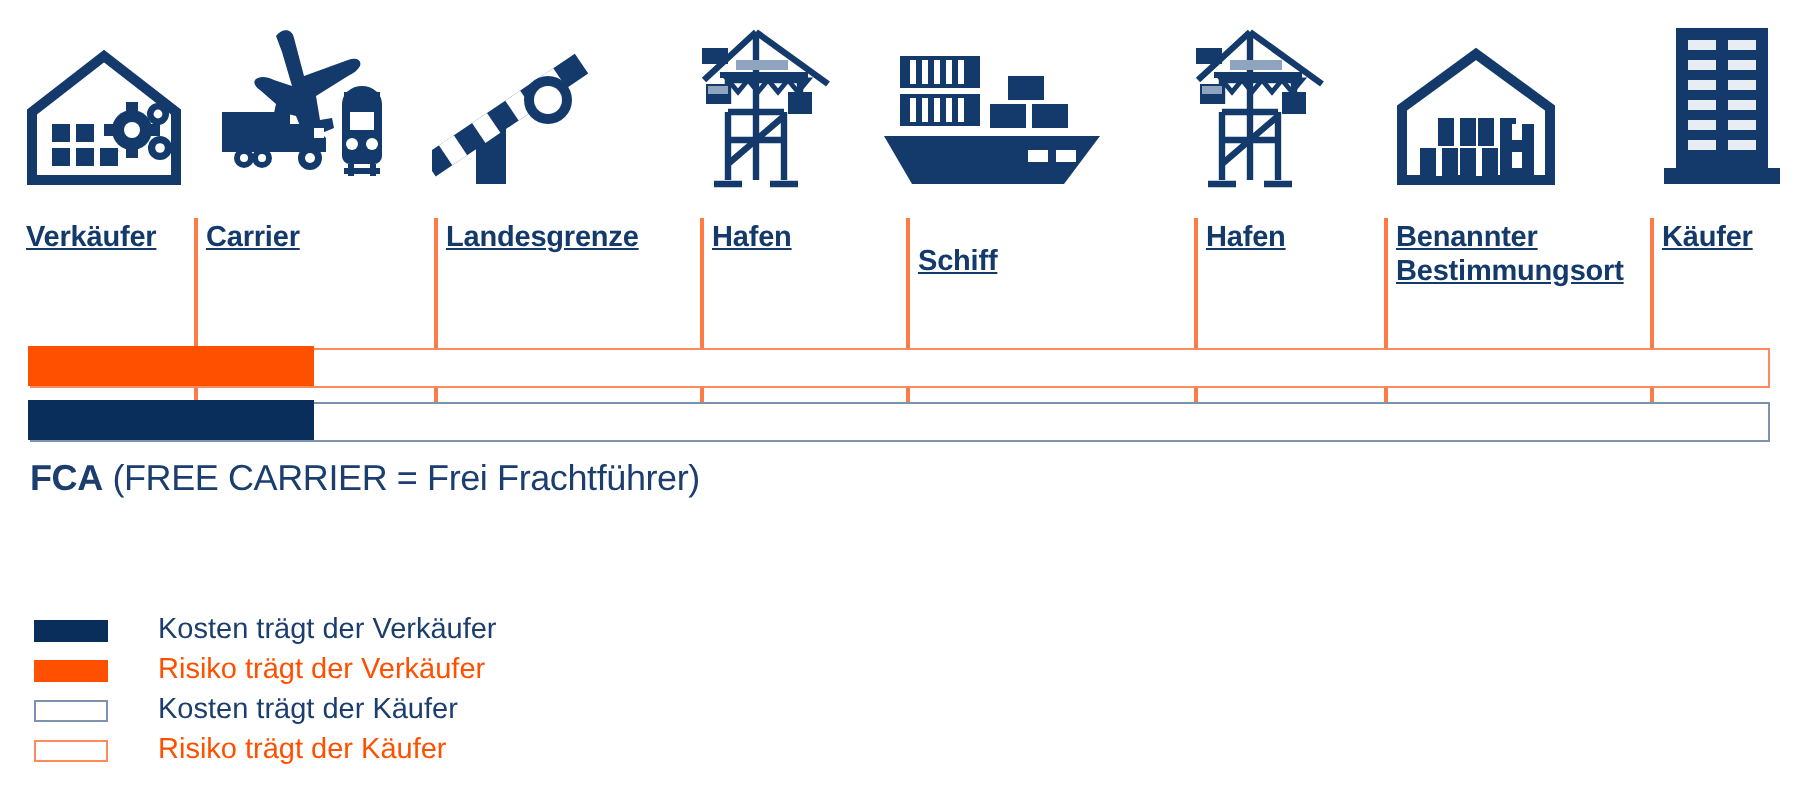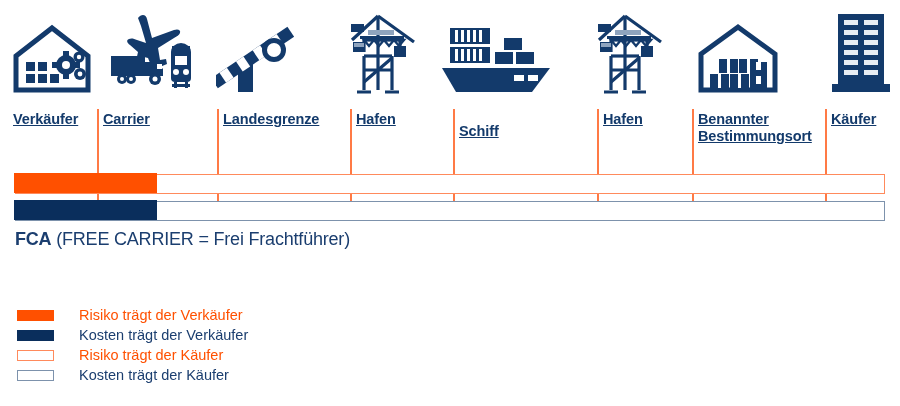--- a/index.html
+++ b/index.html
@@ -306,35 +306,35 @@
     <div class="bar-fill bar-cost-fill" style="left:-1.6px;top:-1.6px;width:143px;height:20px;"></div>
   </div>
 
   <div class="title">
     <b>FCA</b><span class="light"> (FREE CARRIER = Frei Frachtführer)</span>
   </div>
 
   <div class="legend">
 
     <div class="legend-row">
+      <span class="swatch" style="background:#0A2E5C;"></span>
+      <span class="legend-text lt-navy">Kosten trägt der Verkäufer</span>
+    </div>
+
+    <div class="legend-row">
       <span class="swatch" style="background:#FF5000;"></span>
       <span class="legend-text lt-orange">Risiko trägt der Verkäufer</span>
     </div>
 
+
     <div class="legend-row">
-      <span class="swatch" style="background:#0A2E5C;"></span>
-      <span class="legend-text lt-navy">Kosten trägt der Verkäufer</span>
+      <span class="swatch" style="background:#ffffff;border:1.4px solid #7D92AC;"></span>
+      <span class="legend-text lt-navy">Kosten trägt der Käufer</span>
     </div>
-
 
     <div class="legend-row">
       <span class="swatch" style="background:#ffffff;border:1.4px solid #FF8A5C;"></span>
       <span class="legend-text lt-orange">Risiko trägt der Käufer</span>
     </div>
 
-    <div class="legend-row">
-      <span class="swatch" style="background:#ffffff;border:1.4px solid #7D92AC;"></span>
-      <span class="legend-text lt-navy">Kosten trägt der Käufer</span>
-    </div>
-
   </div>
 
 </div>
 
 </body></html>

